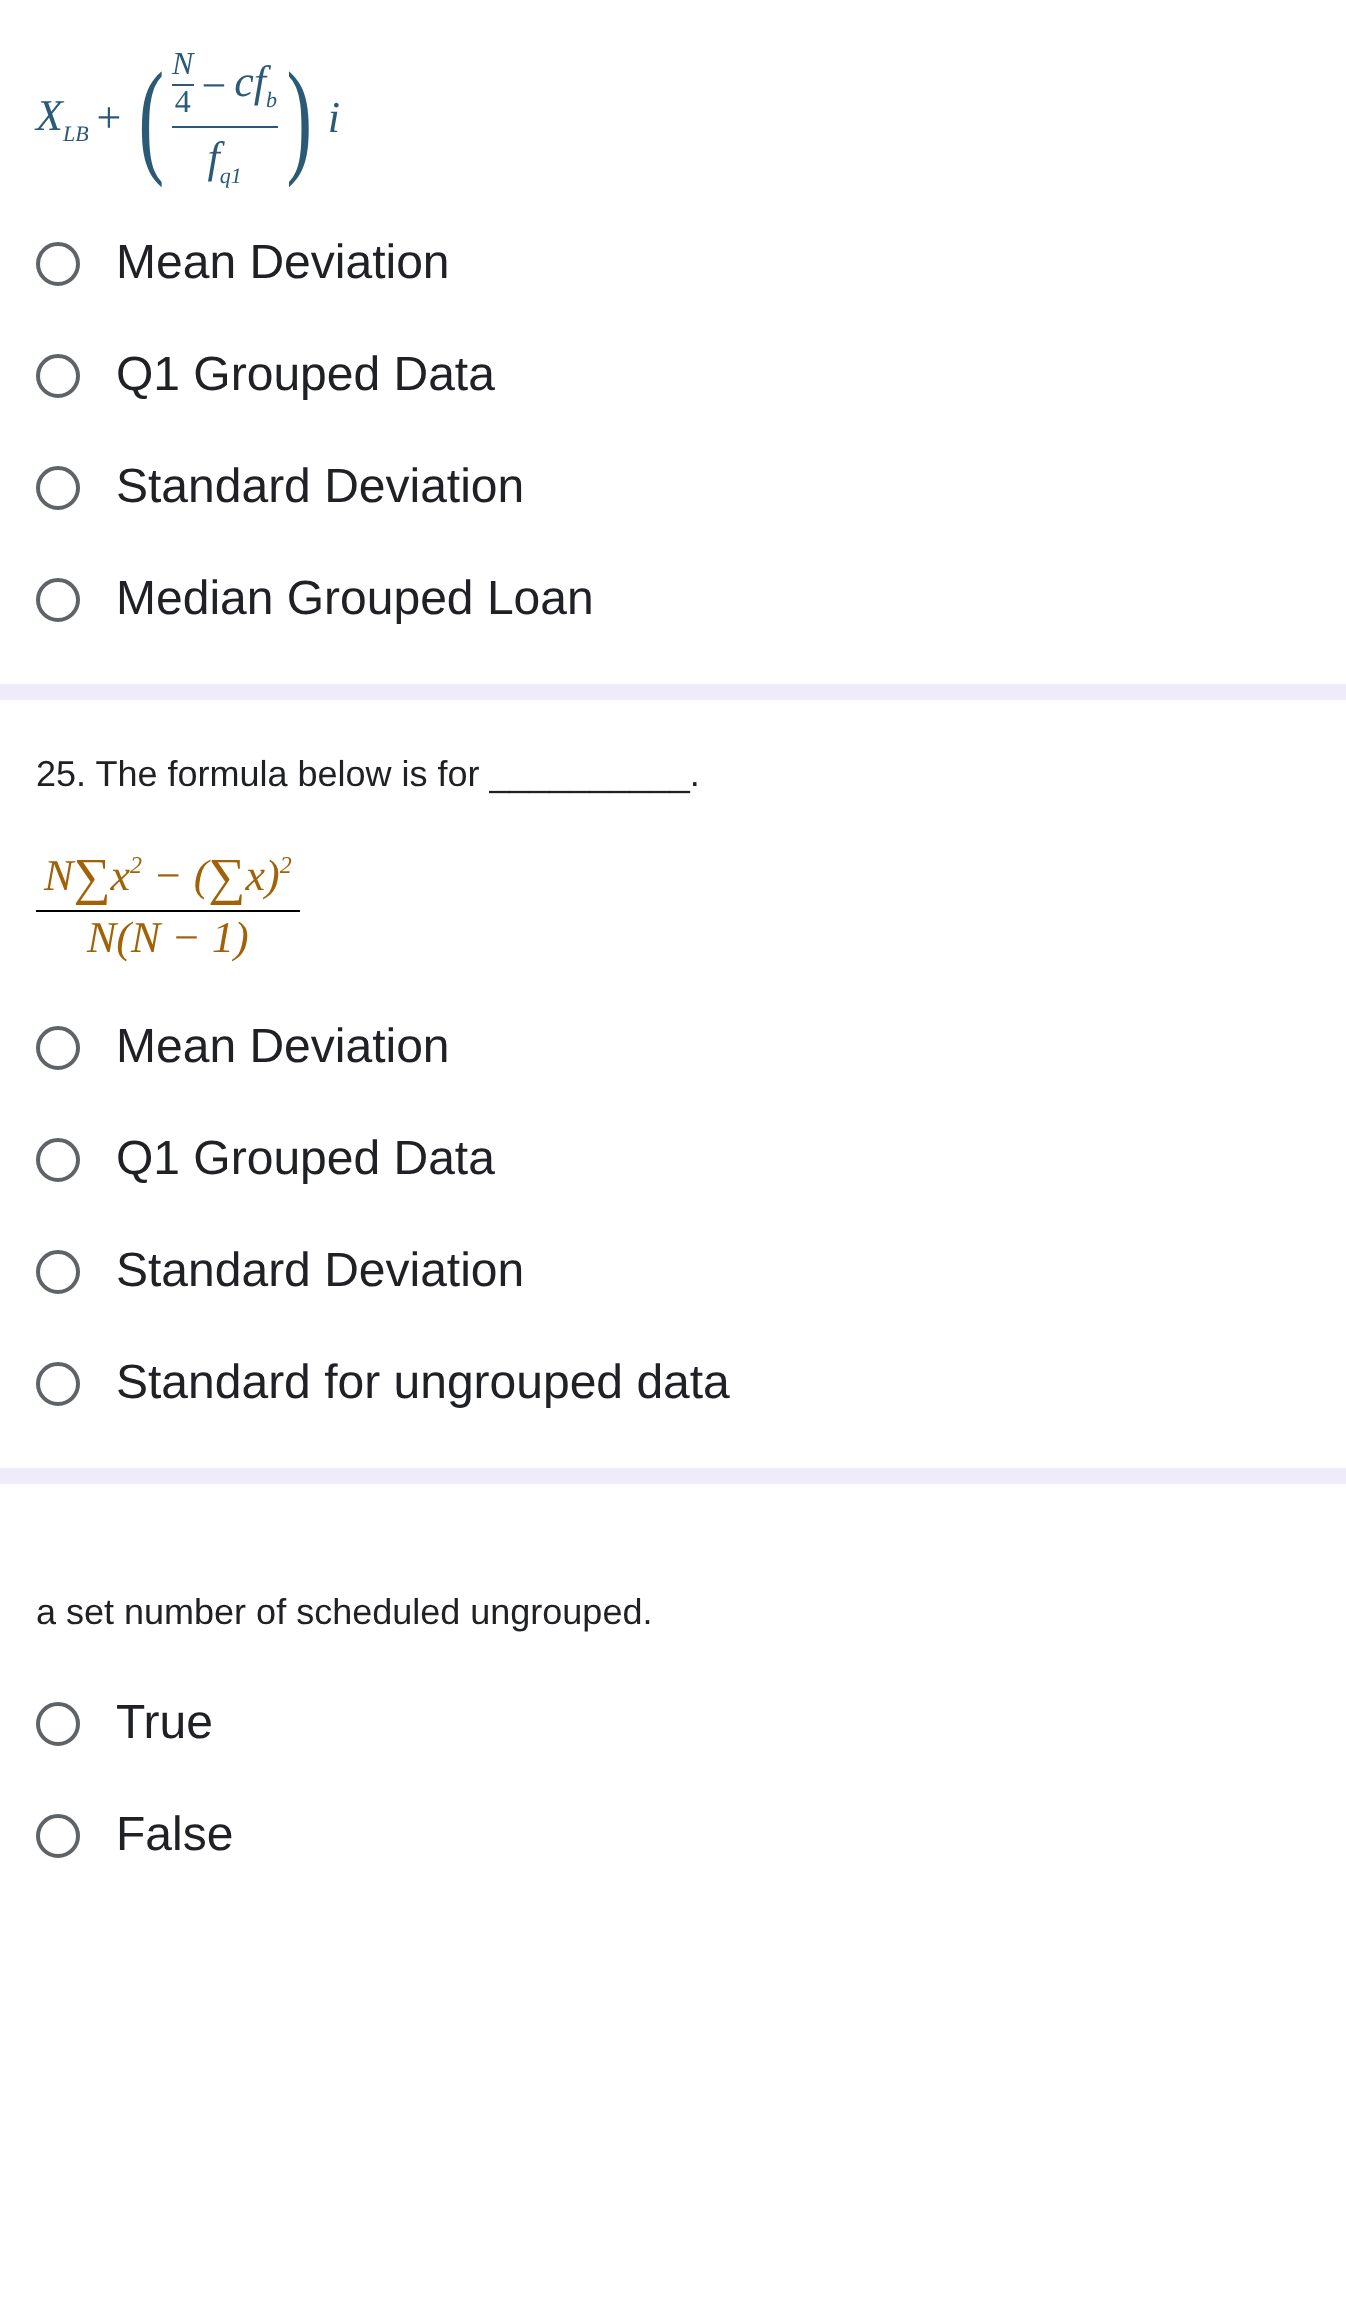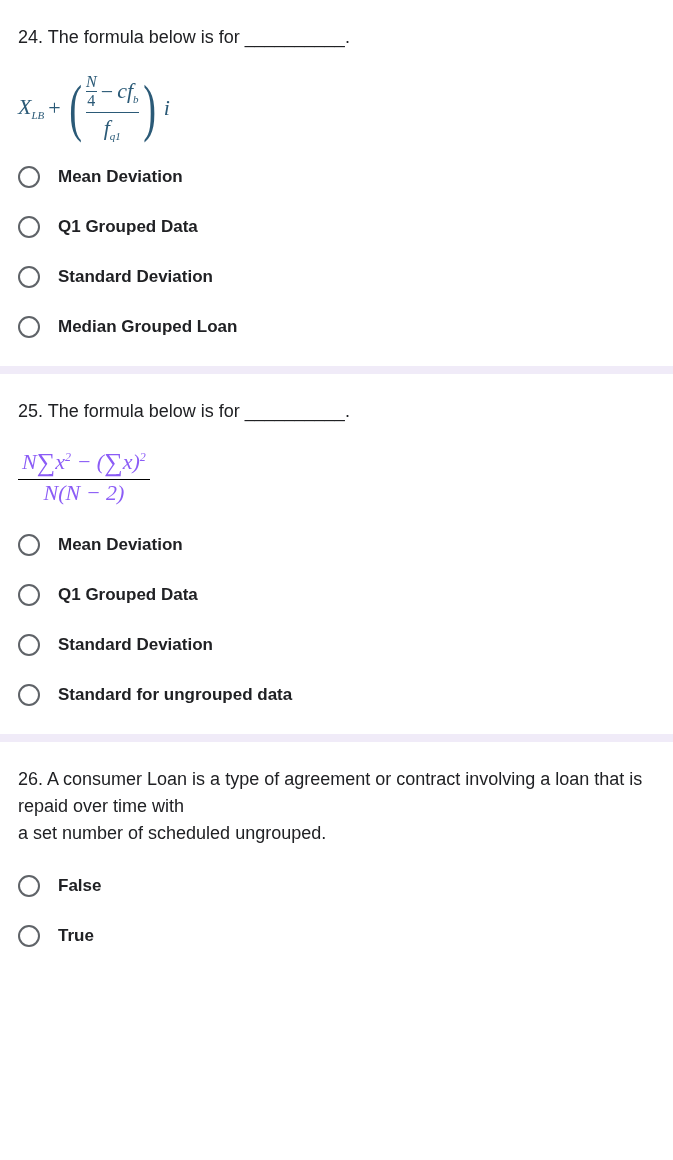--- a/index.html
+++ b/index.html
@@ -37,22 +37,21 @@
   .radio {
     width: 22px;
     height: 22px;
     border: 2px solid #5f6368;
     border-radius: 50%;
     flex-shrink: 0;
     background: #fff;
   }
   .opt-label {
     color: #202124;
-    font-size: 17px;
-    font-weight: bold;
+    font-size: 24px;
   }
   
   .formula24 {
     font-family: 'Times New Roman', Times, serif;
     font-style: italic;
     color: #2b5a77;
     display: flex;
     align-items: center;
     gap: 4px;
     font-size: 22px;
@@ -73,21 +72,21 @@
   .inner-frac {
     display: flex; flex-direction: column; align-items: center;
   }
   .inner-frac .line { border-top: 1.5px solid #2b5a77; width: 100%; }
   .small { font-size: 16px; }
   .outer-line { border-top: 1.5px solid #2b5a77; width: 100%; height:0;}
   
   .formula25 {
     font-family: 'Times New Roman', Times, serif;
     font-style: italic;
-    color: #8b5cf6;
+    color: #a16207;
     display: inline-flex;
     flex-direction: column;
     align-items: center;
     margin: 2px 0 20px 0;
     font-size: 22px;
   }
   .formula25 .num, .formula25 .den { padding: 0 4px; white-space: nowrap;}
   .formula25 .num { border-bottom: 1.5px solid #000; }
   .sup { font-size: 12px; vertical-align: super; }
   .sigma {
@@ -97,21 +96,20 @@
     display: inline-block;
     vertical-align: middle;
     position: relative;
     top: -1px;
   }
 </style>
 </head>
 <body>
 
 <div class="question-block">
-  <div class="q-text">24. The formula below is for __________.</div>
 
   <div class="formula24">
     <span>X<span class="sub">LB</span></span>
     <span style="font-style:normal;">+</span>
     <span class="brack">
       <span class="paren">(</span>
       <span class="frac-col">
         <span style="display:flex;align-items:center;gap:4px;">
           <span class="inner-frac">
             <span class="small">N</span>
@@ -149,21 +147,21 @@
   </div>
 </div>
 
 <div class="question-block">
   <div class="q-text">25. The formula below is for __________.</div>
 
   <div class="formula25">
     <span class="num">
       N<span class="sigma">∑</span>x<span class="sup">2</span> − (<span class="sigma">∑</span>x)<span class="sup">2</span>
     </span>
-    <span class="den">N(N − 2)</span>
+    <span class="den">N(N − 1)</span>
   </div>
 
   <div class="options">
     <label class="option">
       <span class="radio"></span>
       <span class="opt-label">Mean Deviation</span>
     </label>
     <label class="option">
       <span class="radio"></span>
       <span class="opt-label">Q1 Grouped Data</span>
@@ -174,27 +172,27 @@
     </label>
     <label class="option">
       <span class="radio"></span>
       <span class="opt-label">Standard for ungrouped data</span>
     </label>
   </div>
 </div>
 
 <div class="question-block last">
   <div class="q-text" style="margin-bottom:28px;">
-    <span>26. A consumer Loan is a type of agreement or contract involving a loan that is repaid over time with</span><br>
+    <br>
     <span>a set number of scheduled ungrouped.</span>
   </div>
 
   <div class="options">
     <label class="option">
       <span class="radio"></span>
-      <span class="opt-label">False</span>
+      <span class="opt-label">True</span>
     </label>
     <label class="option">
       <span class="radio"></span>
-      <span class="opt-label">True</span>
+      <span class="opt-label">False</span>
     </label>
   </div>
 </div>
 
 </body></html>

